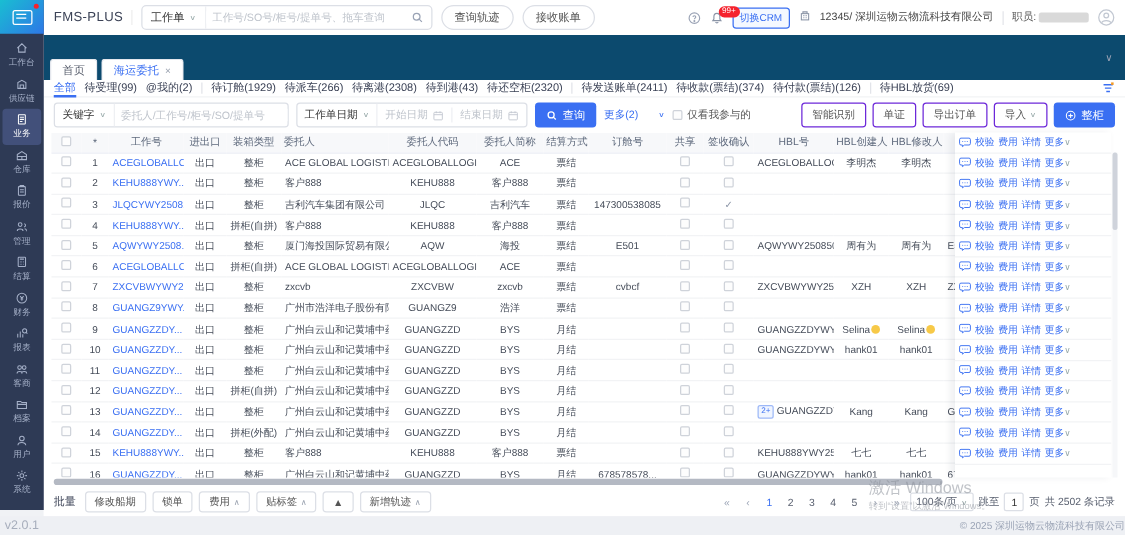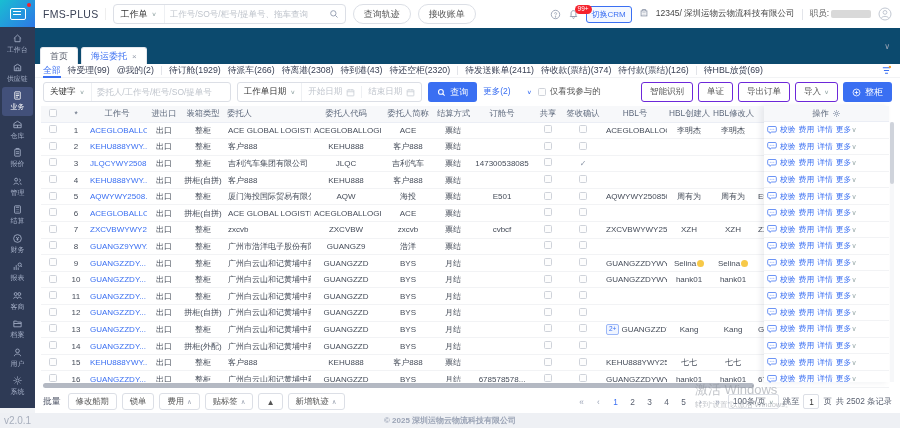--- a/index.html
+++ b/index.html
@@ -15,21 +15,21 @@
   .logo-dot { position:absolute; top:3px; right:4px; width:4px; height:4px; border-radius:50%; background:#f5222d; }
   .nav { flex:1; padding-top:3px; display:flex; flex-direction:column; }
   .nav-item { height:28.5px; display:flex; flex-direction:column; align-items:center; justify-content:center; gap:1px; color:#a6b1c9; cursor:pointer; }
   .nav-item .nv-lbl { font-size:7.5px; transform:scale(.92); white-space:nowrap; }
   .nav-item.active { background:#42507a; border-radius:3px; margin:0 2px; color:#fff; }
   .nav-item svg { display:block; }
 
   
   .bottom-strip { position:absolute; left:0; right:0; bottom:0; height:15px; background:#eef0f4; z-index:11; }
   .version { position:absolute; left:0; width:35px; top:0; line-height:15px; text-align:center; font-size:10px; color:#a7aebc; }
-  .copyright { position:absolute; left:0; right:0; top:0; line-height:15px; text-align:center; font-size:8px; color:#9aa3b5;font-weight:bold; }
+  .copyright { position:absolute; left:0; right:0; top:0; line-height:15px; text-align:right; font-size:8px; color:#9aa3b5; }
 
   
   .main { position:absolute; left:35px; top:0; right:0; bottom:15px; display:flex; flex-direction:column; background:#eceff4; }
 
   .topbar { height:28px; background:#fff; display:flex; align-items:center; padding:0 8px; gap:7px; flex-shrink:0; }
   .brand { font-size:10.5px; color:#3b4256; letter-spacing:.3px; padding-right:6px; border-right:1px solid #eee; }
   .search-group { display:flex; align-items:center; height:20px; border:1px solid #dcdfe6; border-radius:4px; background:#fff; }
   .sg-select { display:flex; align-items:center; gap:4px; padding:0 7px; font-size:9px; color:#333; border-right:1px solid #eef0f3; height:100%; cursor:pointer; }
   .caret { font-size:7px; color:#9aa; transform:scaleY(.8); }
   .sg-input { border:none; outline:none; width:158px; font-size:8.5px; padding:0 5px; color:#333; font-family:inherit; }
@@ -704,27 +704,20 @@
                   <td>6785</td>
                 </tr>
                 <tr class="total-row">
                   <td></td>
                   <td colspan="15" class="al">合计</td>
                 </tr>
               </tbody>
           </table>
         </div>
         <div class="op-col" id="op-col">
-          <div class="op-head">
-            <span>操作</span>
-            <svg width="9" height="9" viewBox="0 0 12 12" fill="none" stroke="#6b7b96" stroke-width="1">
-                <circle cx="6" cy="6" r="1.7"></circle>
-                <path d="M6 1.6 V3 M6 9 V10.4 M1.6 6 H3 M9 6 H10.4 M2.9 2.9 L3.9 3.9 M8.1 8.1 L9.1 9.1 M9.1 2.9 L8.1 3.9 M3.9 8.1 L2.9 9.1"></path>
-              </svg>
-          </div>
         <div class="op-row">
               <svg width="10" height="10" viewBox="0 0 12 12" fill="none" stroke="#3a6ff2" stroke-width="0.9">
                 <path d="M2.2 1.8 H9.8 A1.4 1.4 0 0 1 11.2 3.2 V7 A1.4 1.4 0 0 1 9.8 8.4 H5.5 L3.5 10 V8.4 H2.2 A1.4 1.4 0 0 1 0.8 7 V3.2 A1.4 1.4 0 0 1 2.2 1.8 Z"></path>
                 <circle cx="3.8" cy="5.1" r="0.5" fill="#3a6ff2" stroke="none"></circle>
                 <circle cx="6" cy="5.1" r="0.5" fill="#3a6ff2" stroke="none"></circle>
                 <circle cx="8.2" cy="5.1" r="0.5" fill="#3a6ff2" stroke="none"></circle>
               </svg>
               <span>校验</span>
               <span>费用</span>
               <span>详情</span>

